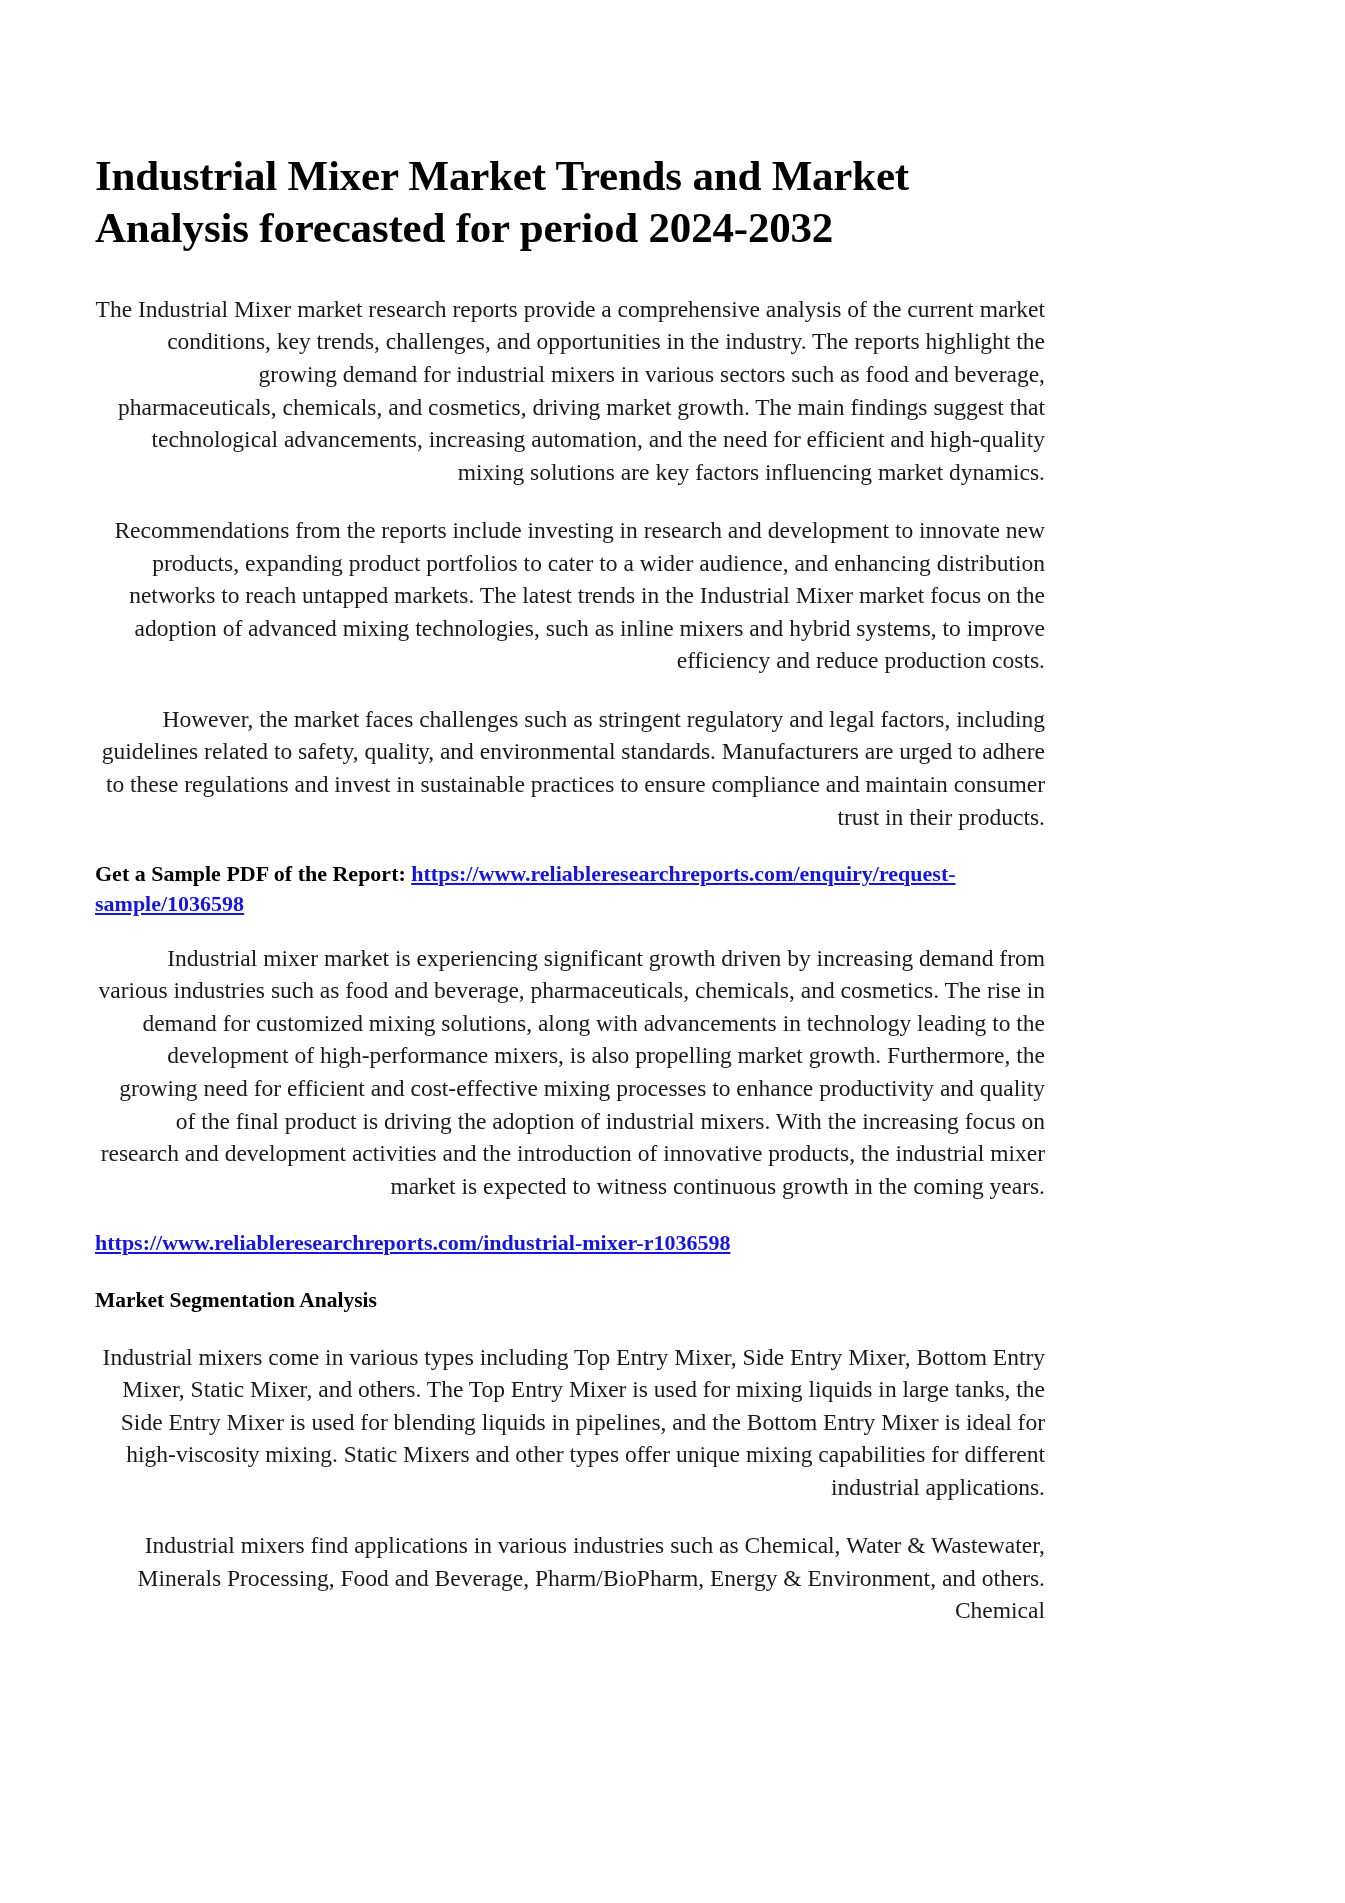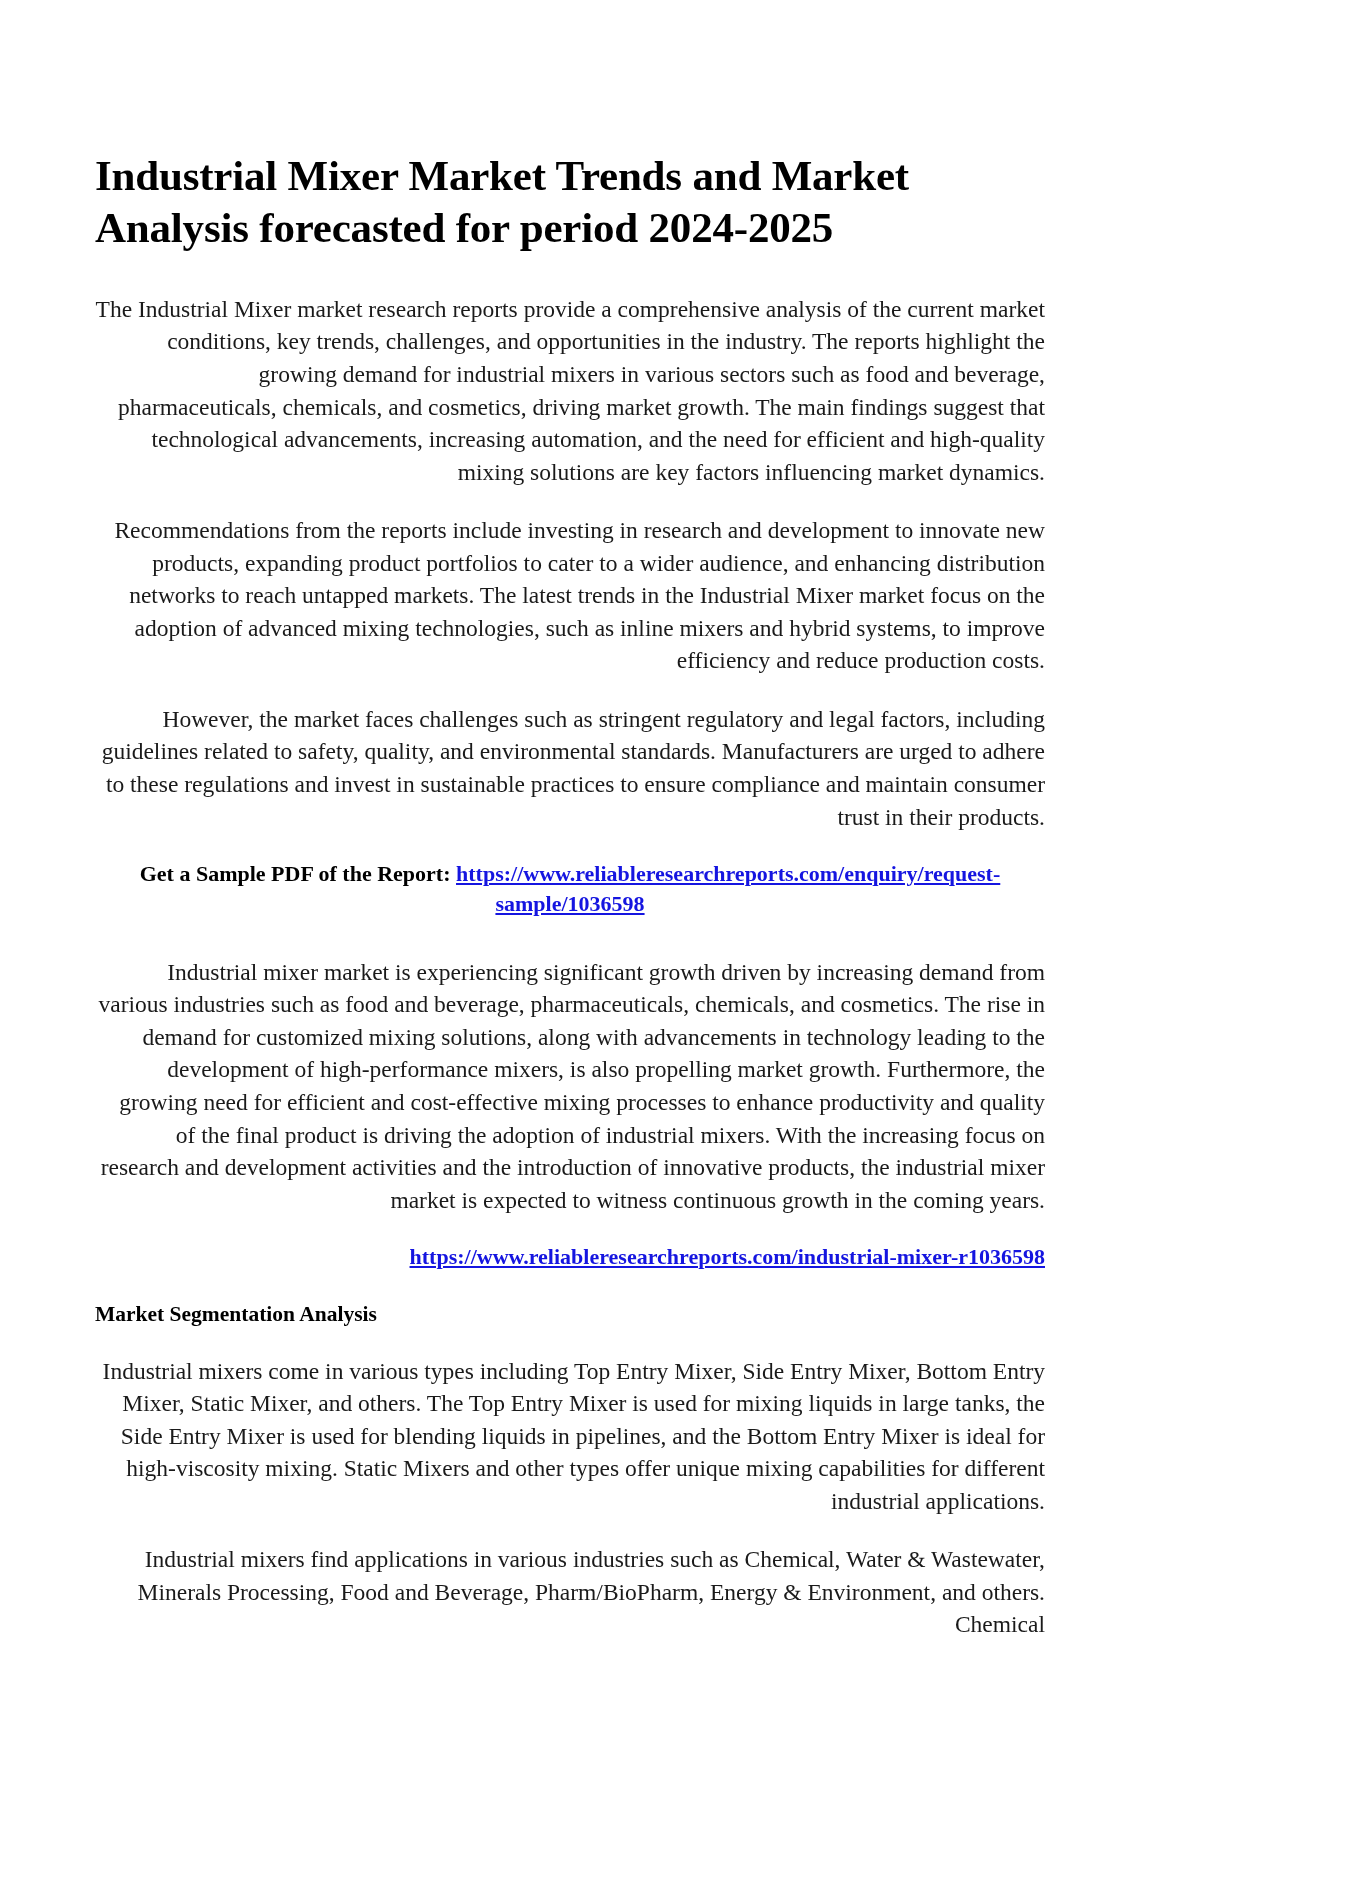--- a/index.html
+++ b/index.html
@@ -43,49 +43,47 @@
     line-height: 1.385;
     margin: 0 0 26px 0;
     color: #1a1a1a;
     max-width: 1175px;
     text-align: right;
   }
   .link-para {
     font-size: 22px;
     font-weight: bold;
     line-height: 1.38;
-    margin: 0 0 36px 0;
+    margin: 0 0 22px 0;
     max-width: 1175px;
-    text-align: center;
   }
   .link-para .lead {
     color: #000000;
     font-weight: bold;
   }
   a.doc-link {
     color: #1515e0;
     font-weight: bold;
     text-decoration: underline;
     text-decoration-thickness: 2px;
     text-underline-offset: 2px;
     word-break: break-word;
   }
   .standalone-link {
     font-size: 22px;
     margin: 0 0 26px 0;
     line-height: 1.38;
-    text-align: right;
   }
 </style>
 </head>
 <body>
 
 <div class="page">
 
-  <h1 class="doc-title">Industrial Mixer Market Trends and Market Analysis forecasted for period 2024-2025</h1>
+  <h1 class="doc-title">Industrial Mixer Market Trends and Market Analysis forecasted for period 2024-2032</h1>
 
 
   <p class="body-para">The Industrial Mixer market research reports provide a comprehensive analysis of the current market conditions, key trends, challenges, and opportunities in the industry. The reports highlight the growing demand for industrial mixers in various sectors such as food and beverage, pharmaceuticals, chemicals, and cosmetics, driving market growth. The main findings suggest that technological advancements, increasing automation, and the need for efficient and high-quality mixing solutions are key factors influencing market dynamics.</p>
 
   <p class="body-para">Recommendations from the reports include investing in research and development to innovate new products, expanding product portfolios to cater to a wider audience, and enhancing distribution networks to reach untapped markets. The latest trends in the Industrial Mixer market focus on the adoption of advanced mixing technologies, such as inline mixers and hybrid systems, to improve efficiency and reduce production costs.</p>
 
   <p class="body-para">However, the market faces challenges such as stringent regulatory and legal factors, including guidelines related to safety, quality, and environmental standards. Manufacturers are urged to adhere to these regulations and invest in sustainable practices to ensure compliance and maintain consumer trust in their products.</p>
 
   <p class="link-para">
     <span class="lead">Get a Sample PDF of the Report: </span><a class="doc-link" href="#">https://www.reliableresearchreports.com/enquiry/request-sample/1036598</a>

